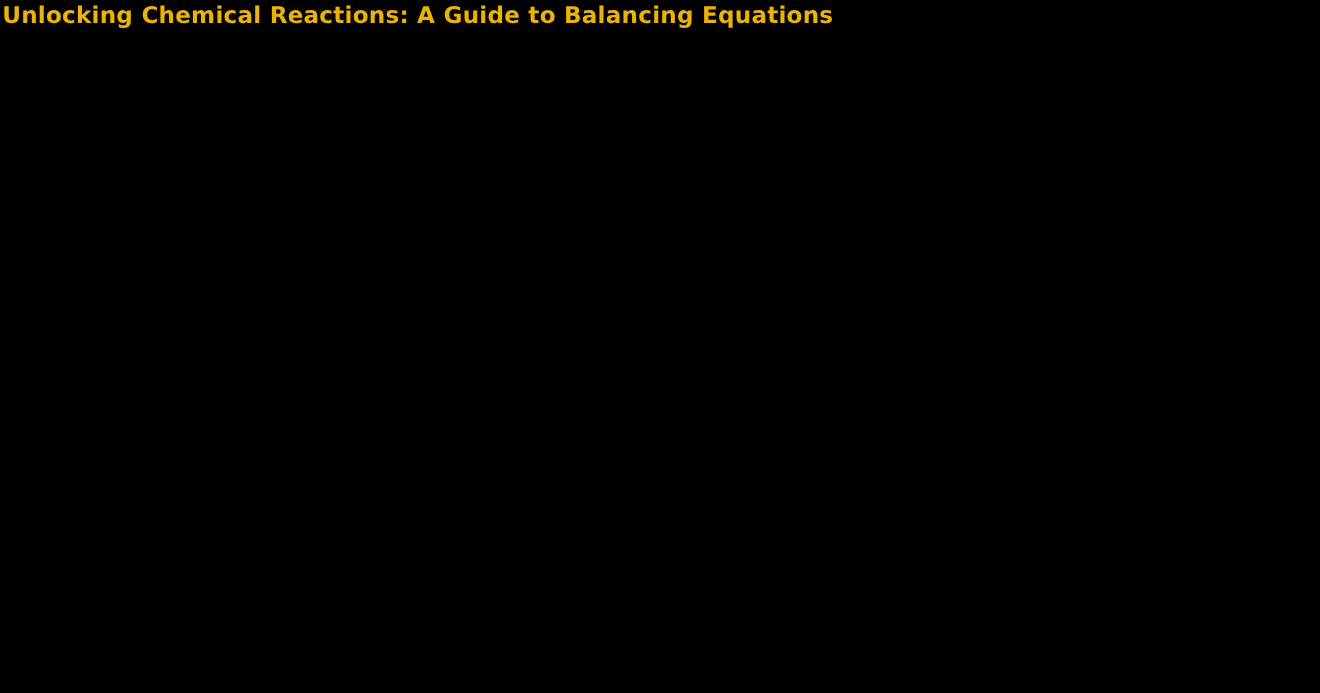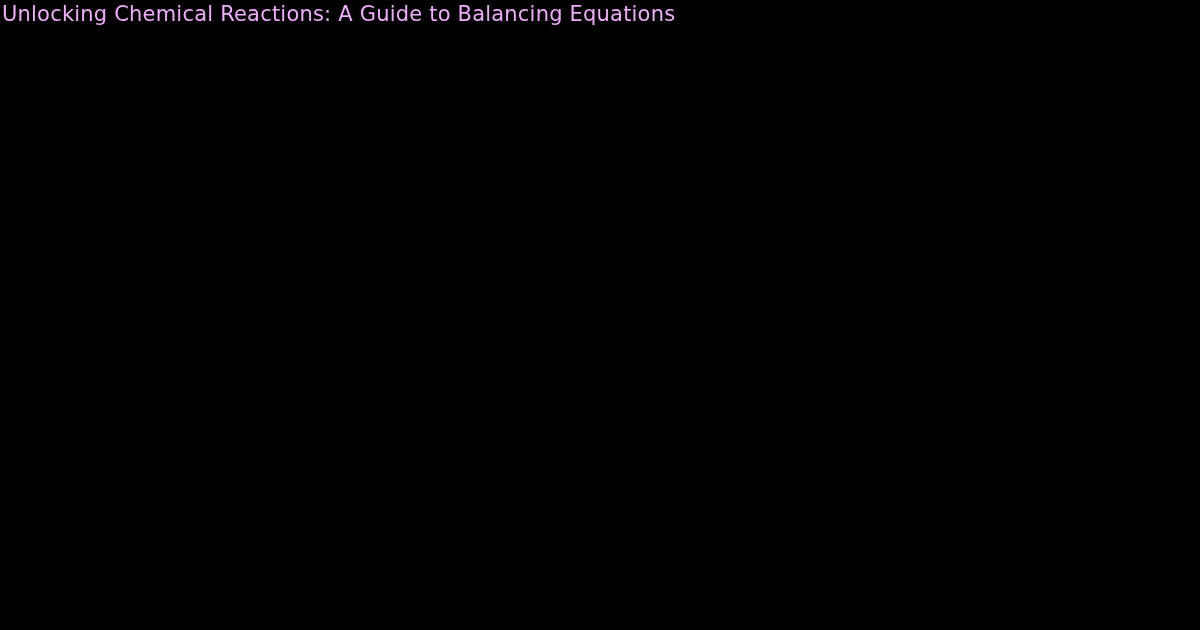--- a/index.html
+++ b/index.html
@@ -15,22 +15,22 @@
     overflow: hidden;
     font-family: "DejaVu Sans", "Liberation Sans", sans-serif;
   }
   .page-title {
     position: absolute;
     left: 2px;
     top: 0px;
     margin: 0;
     font-size: 21px;
     line-height: 28px;
-    font-weight: 400;
-    color: #f0abfc;
+    font-weight: 700;
+    color: #eab308;
     white-space: nowrap;
     letter-spacing: 0.2px;
   }
 </style>
 </head>
 <body>
 
 <div id="canvas">
   <h1 class="page-title">Unlocking Chemical Reactions: A Guide to Balancing Equations</h1>
 </div>

